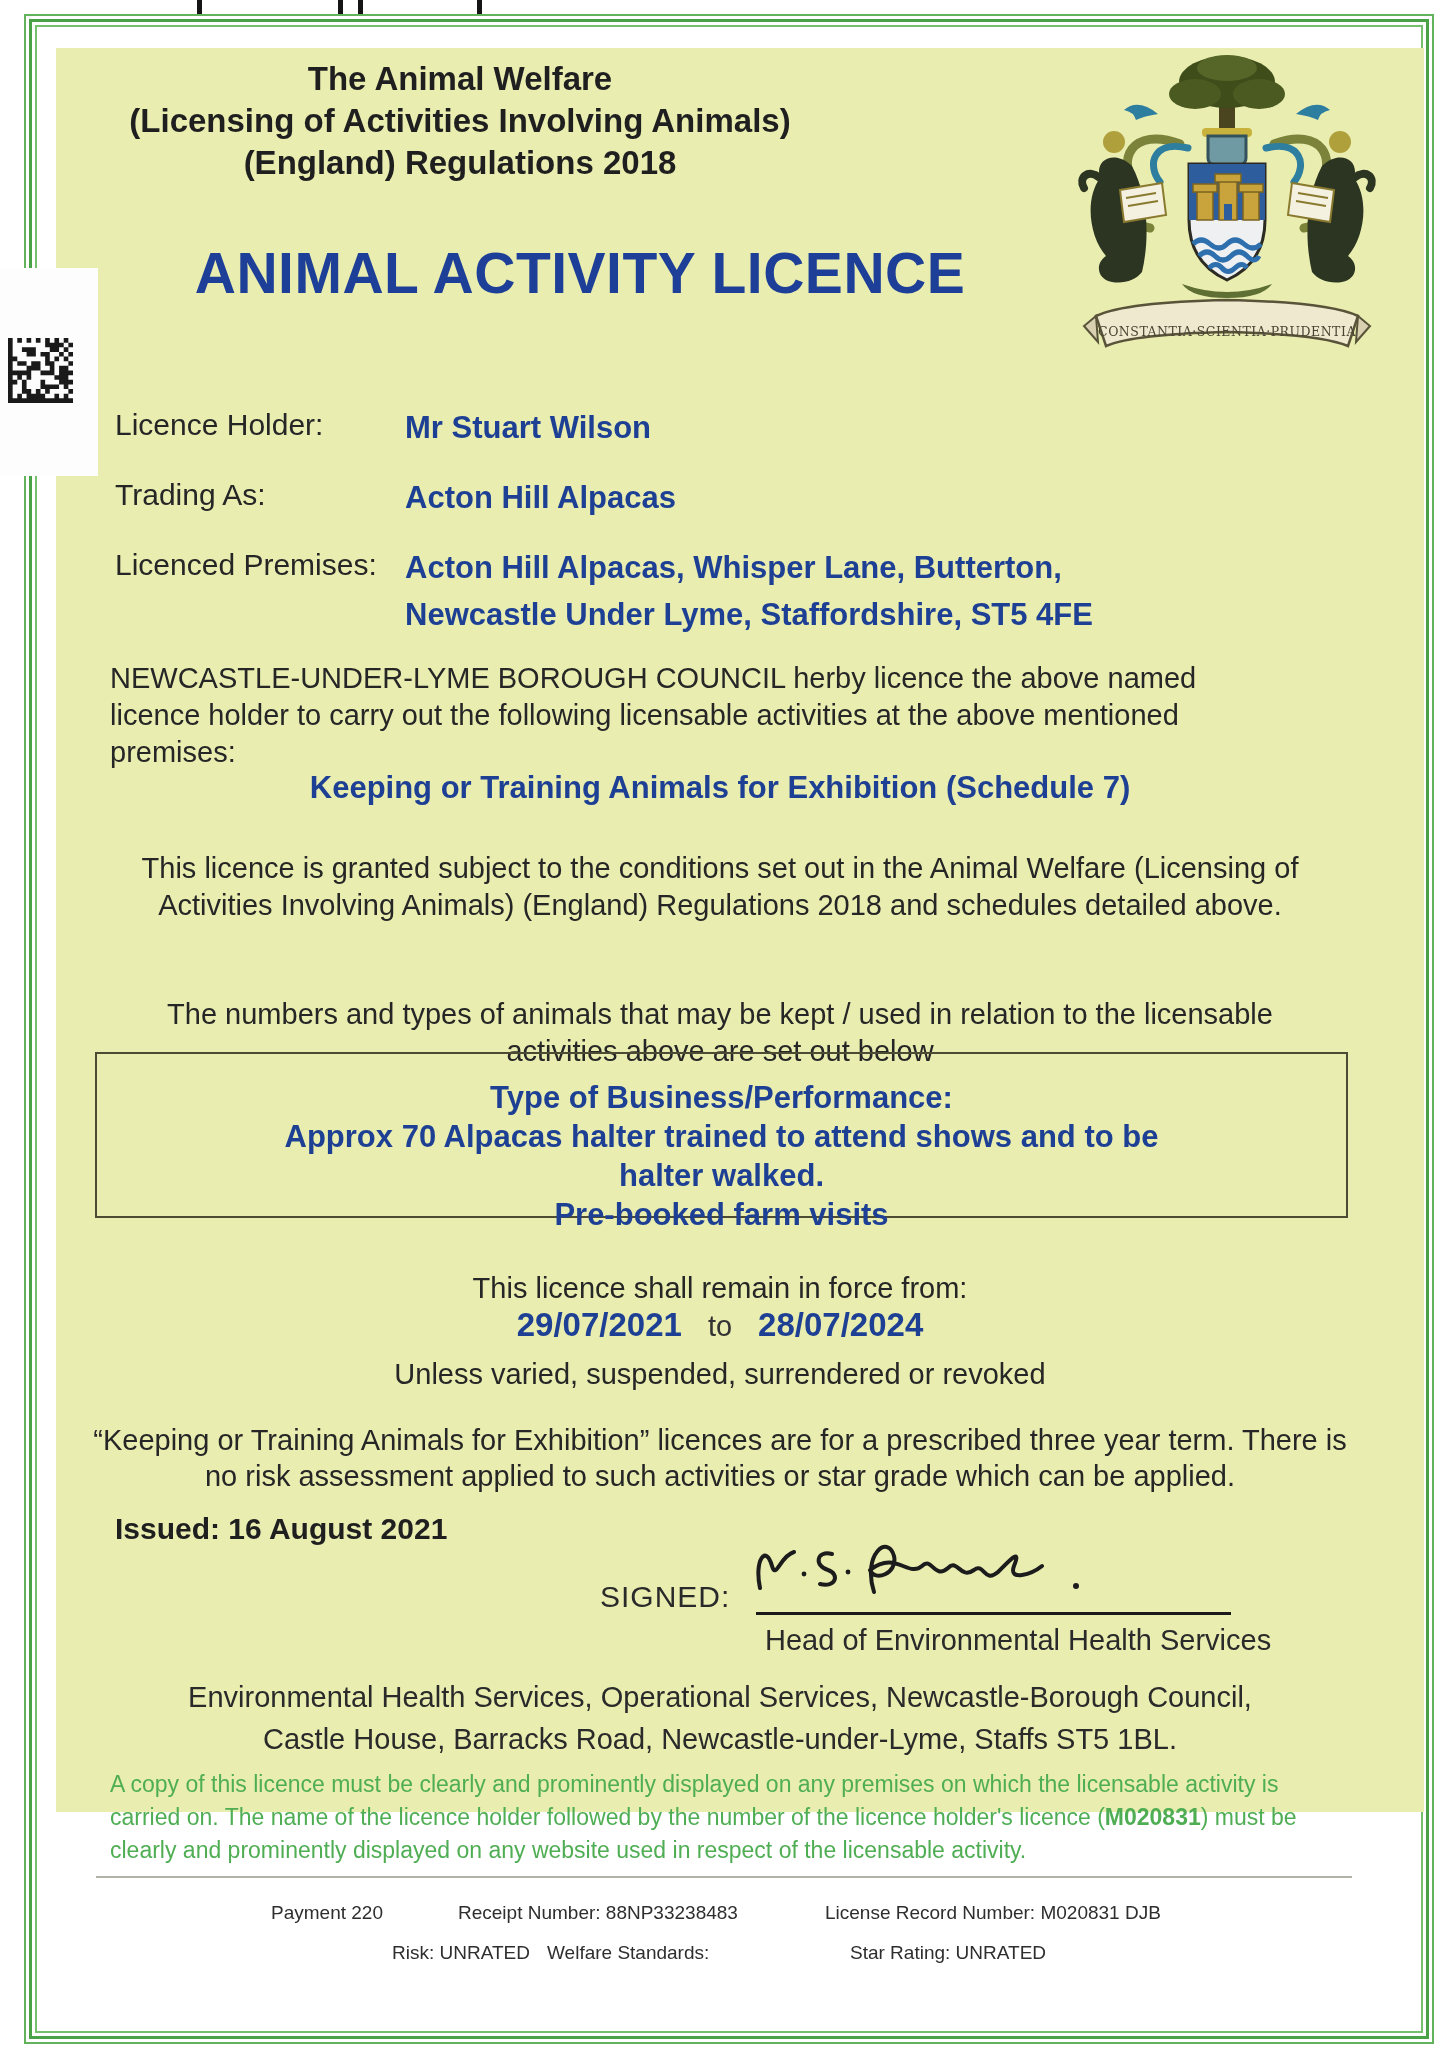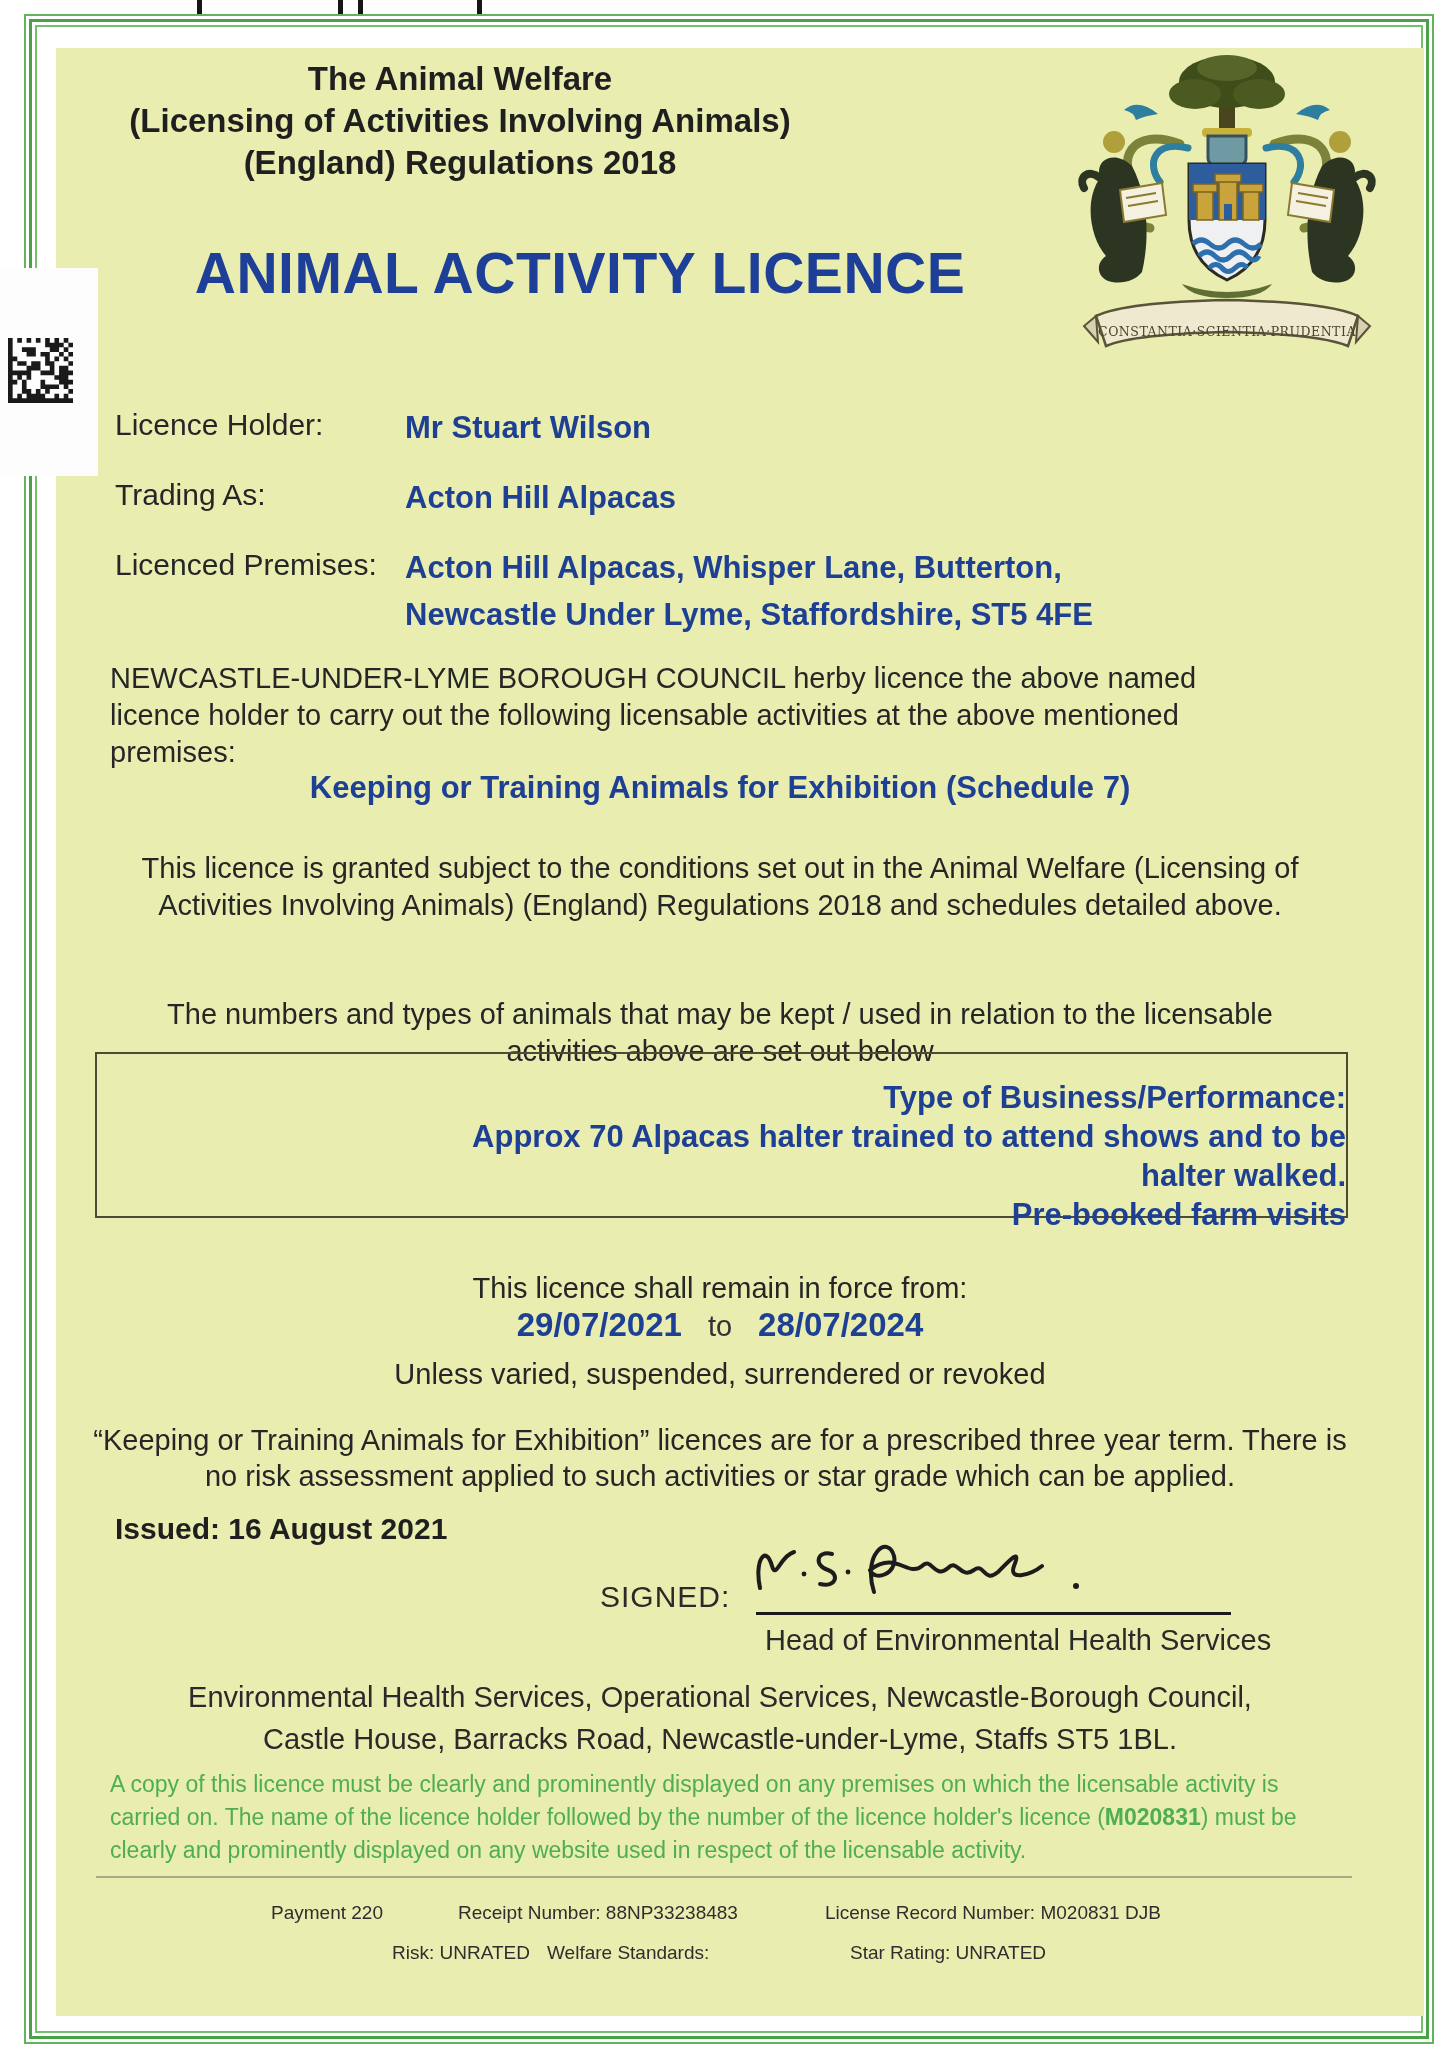--- a/index.html
+++ b/index.html
@@ -8,33 +8,33 @@
     background:#ffffff;
     font-family:"Liberation Sans", sans-serif;
   }
   
   .f1{position:absolute;left:24px;top:14px;right:6px;bottom:4px;border:2px solid #63b35c;}
   .f2{position:absolute;inset:3px;border:3px solid #4aa247;}
   .f3{position:absolute;inset:3px;border:2px solid #74c06d;}
   
   .tick{position:absolute;top:0;width:5px;height:16px;background:#151515;}
   
-  .page{position:absolute;left:56px;top:48px;width:1368px;height:1968px;background:#e9edb0;}
+  .page{position:absolute;left:56px;top:48px;width:1368px;height:1764px;background:#e9edb0;}
   .abs{position:absolute;}
   .cblock{position:absolute;left:0;width:1328px;text-align:center;}
   
   .reg-title{font-size:33px;font-weight:bold;color:#1f1f1f;line-height:42px;text-align:center;}
   .main-title{font-size:57px;font-weight:bold;color:#1e3f97;letter-spacing:0.5px;}
   .licrow{display:flex;align-items:baseline;justify-content:center;}
   .lic-label{font-size:35px;font-weight:bold;color:#46ab4c;}
   .lic-num{font-size:60px;font-weight:bold;color:#46ab4c;}
   .row-label{font-size:30px;color:#262626;}
   .row-value{font-size:31px;font-weight:bold;color:#1e4094;line-height:47px;}
   .body-text{font-size:29px;color:#262626;line-height:37px;}
-  .blue-bold{font-size:31px;font-weight:bold;color:#1e4094;text-align:right;}
+  .blue-bold{font-size:31px;font-weight:bold;color:#1e4094;}
   .box{position:absolute;left:39px;top:1004px;width:1253px;height:166px;
        border:2px solid #4c4c34;background:transparent;text-align:center;padding-top:24px;box-sizing:border-box;}
   .box .blue-bold{line-height:39px;}
   .date{font-size:33px;font-weight:bold;color:#1e4094;}
   .tolbl{font-size:29px;color:#333333;margin:0 26px;}
   .issued{font-size:30px;font-weight:bold;color:#1f1f1f;}
   .signed-label{font-size:30px;color:#2a2a2a;letter-spacing:1px;}
   .sig-underline{position:absolute;left:700px;top:1564px;width:475px;height:3px;background:#1a1a1a;}
   .signatory{font-size:29px;color:#2a2a2a;}
   .address{font-size:29px;color:#2a2a2a;line-height:42px;}

